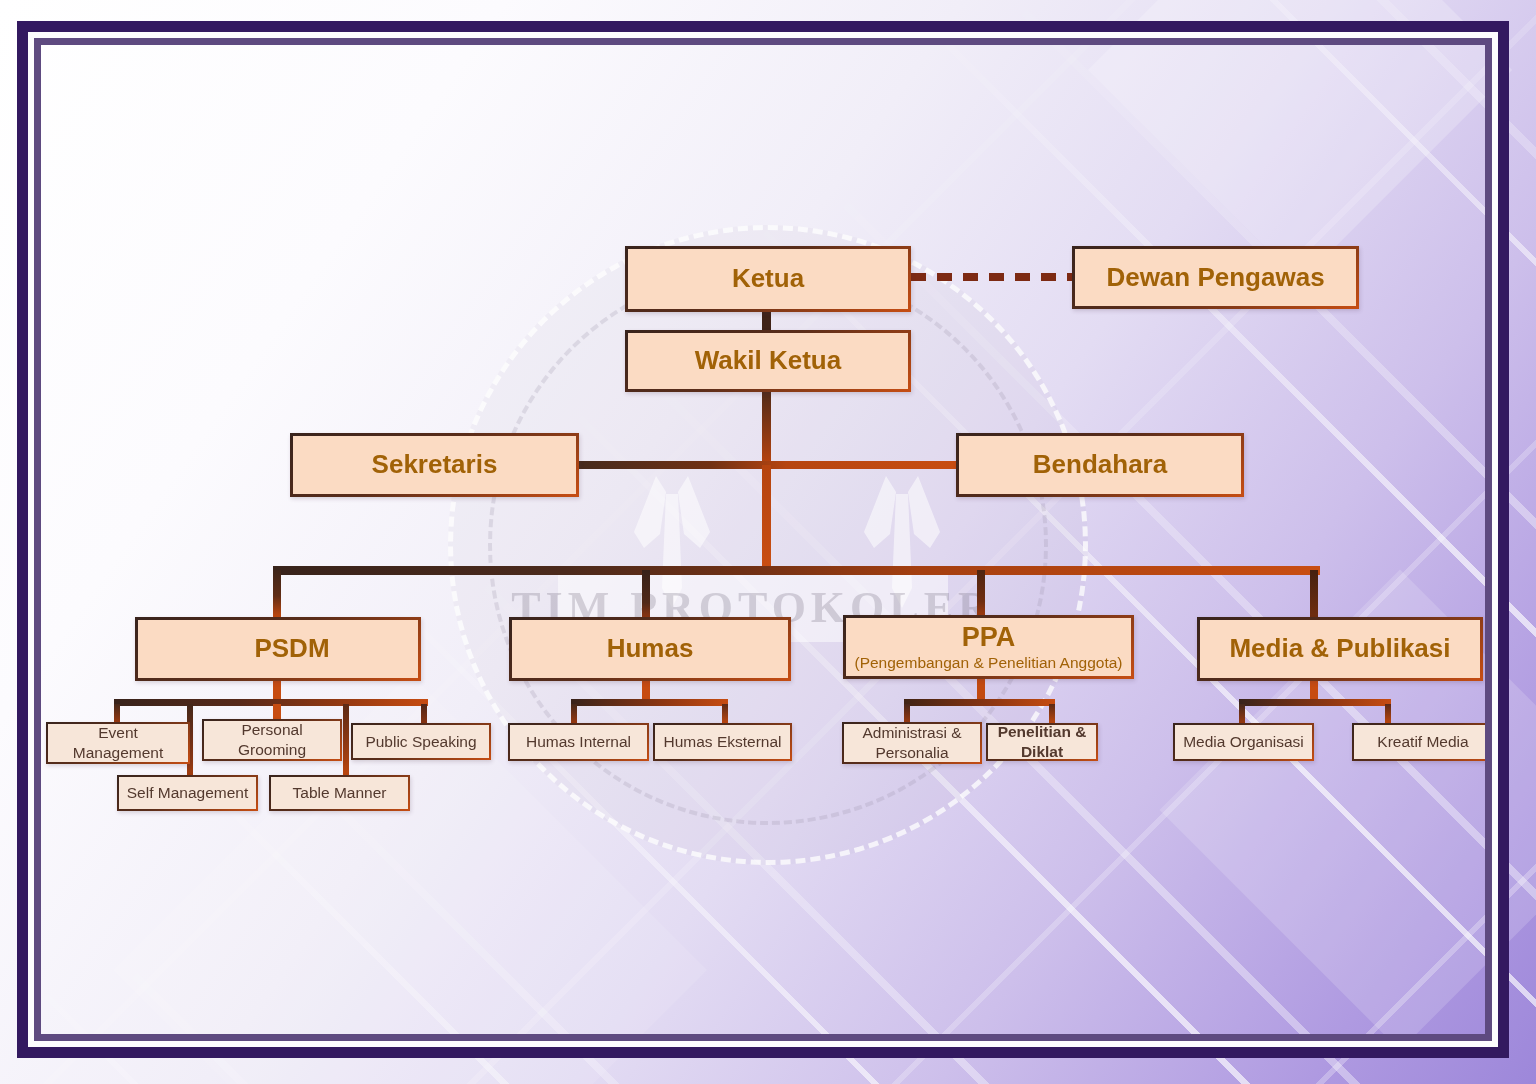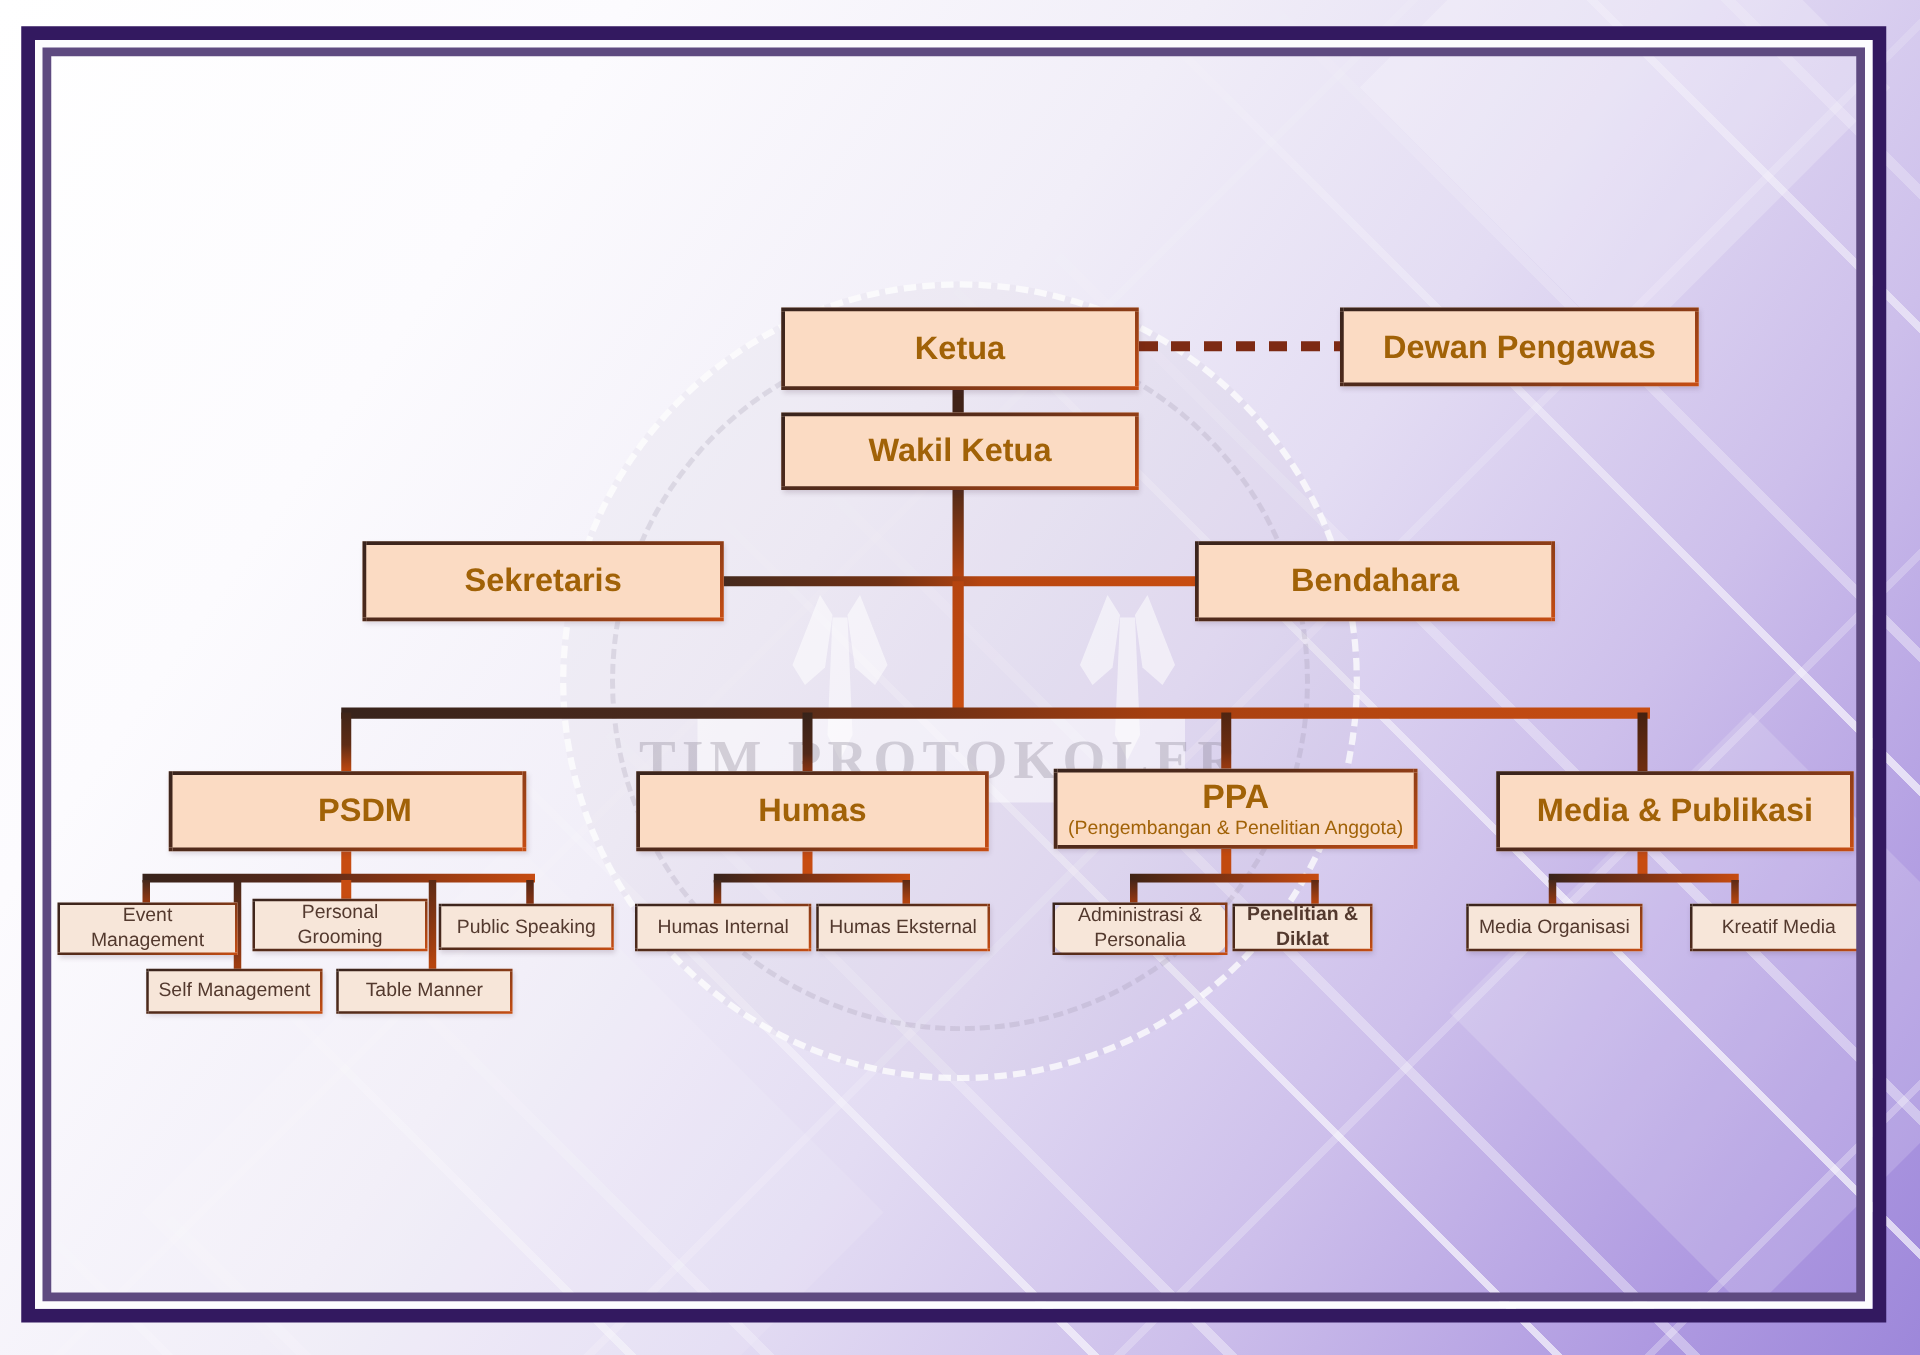--- a/index.html
+++ b/index.html
@@ -134,21 +134,21 @@
   </div>
   <div class="node" style="left:1176px; top:617px; width:286px; height:64px;margin-left:21px;">Media &amp; Publikasi</div>
 
   <div class="node small" style="left:46px; top:722px; width:144px; height:42px;">Event Management</div>
   <div class="node small" style="left:202px; top:719px; width:140px; height:42px;">Personal Grooming</div>
   <div class="node small" style="left:351px; top:723px; width:140px; height:37px;">Public Speaking</div>
   <div class="node small" style="left:117px; top:775px; width:141px; height:36px;">Self Management</div>
   <div class="node small" style="left:269px; top:775px; width:141px; height:36px;">Table Manner</div>
   <div class="node small" style="left:508px; top:723px; width:141px; height:38px;">Humas Internal</div>
   <div class="node small" style="left:653px; top:723px; width:139px; height:38px;">Humas Eksternal</div>
-  <div class="node small" style="left:842px; top:722px; width:140px; height:42px;border-radius:14px;">Administrasi &amp; Personalia</div>
+  <div class="node small" style="left:842px; top:722px; width:140px; height:42px;">Administrasi &amp; Personalia</div>
   <div class="node small" style="left:986px; top:723px; width:112px; height:38px;font-weight:bold;">Penelitian &amp; Diklat</div>
   <div class="node small" style="left:1173px; top:723px; width:141px; height:38px;">Media Organisasi</div>
   <div class="node small" style="left:1319px; top:723px; width:142px; height:38px;margin-left:33px;">Kreatif Media</div>
 
   <div class="ring ring-dark"></div>
   <div class="ring ring-white"></div>
   <div class="ring ring-inner"></div>
 
 </div>
 

